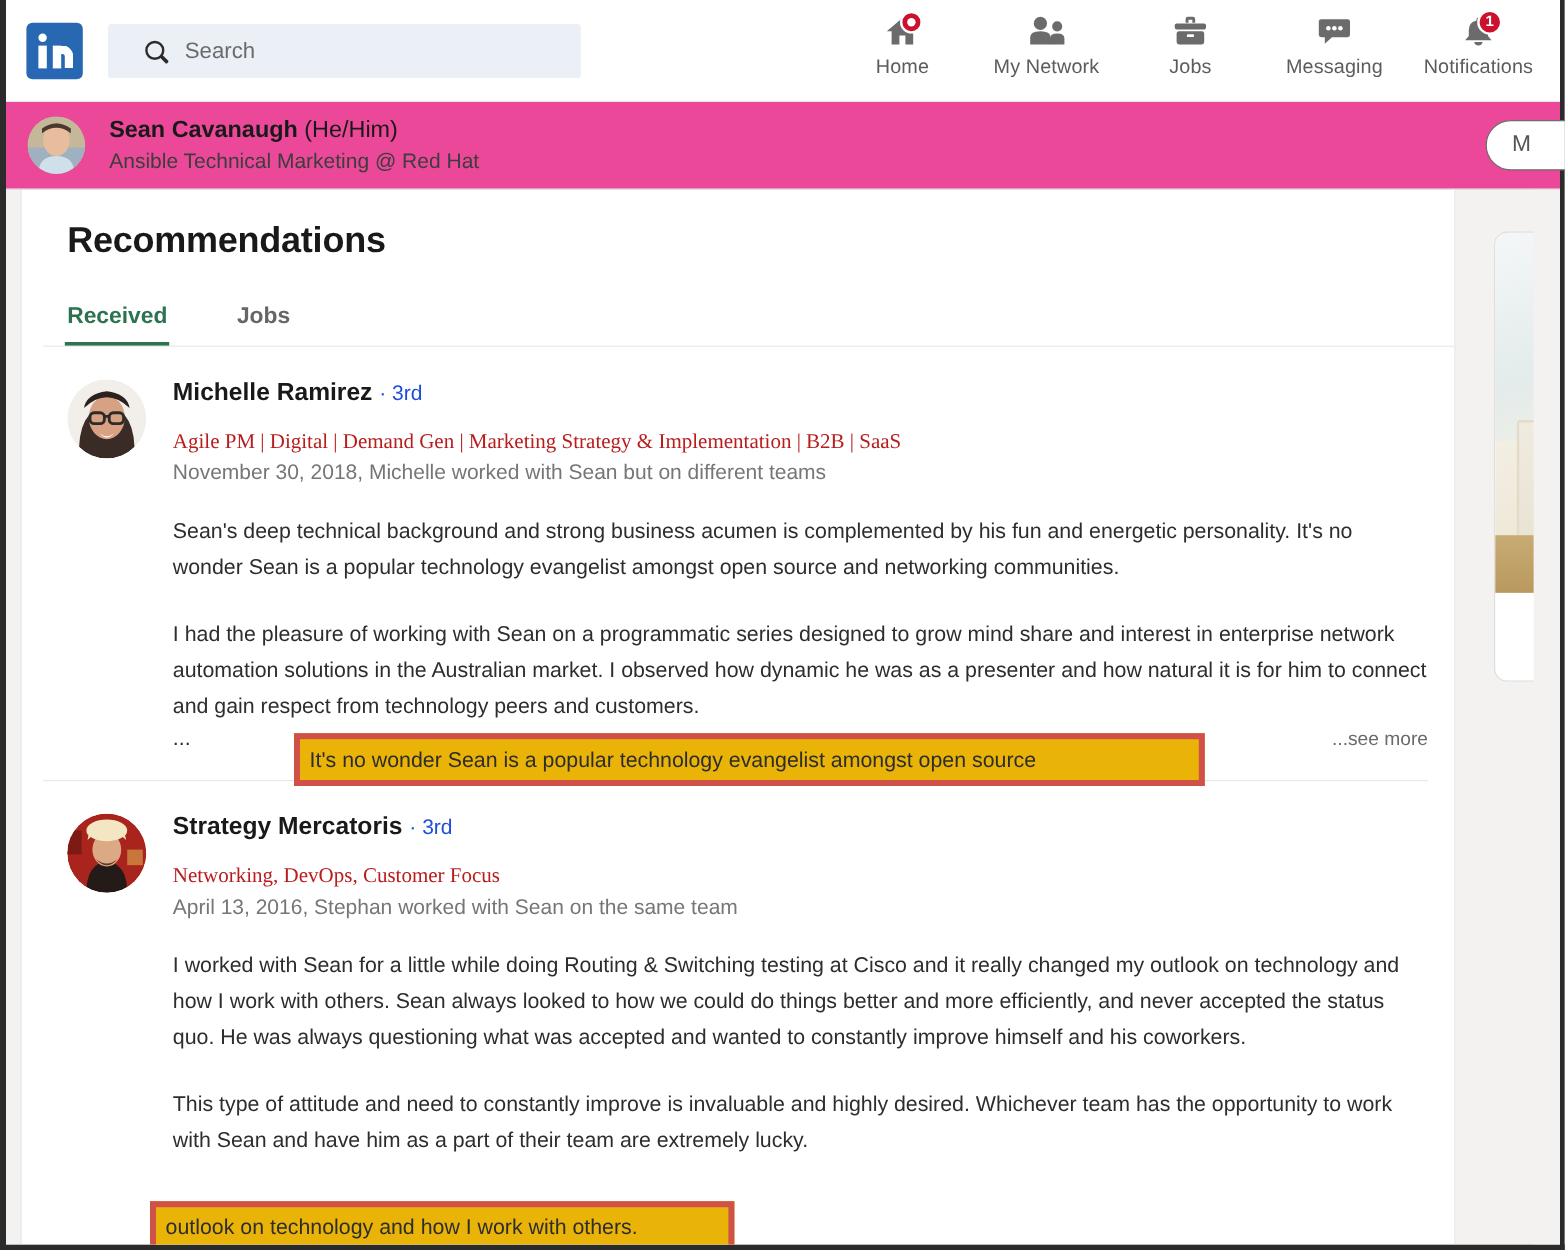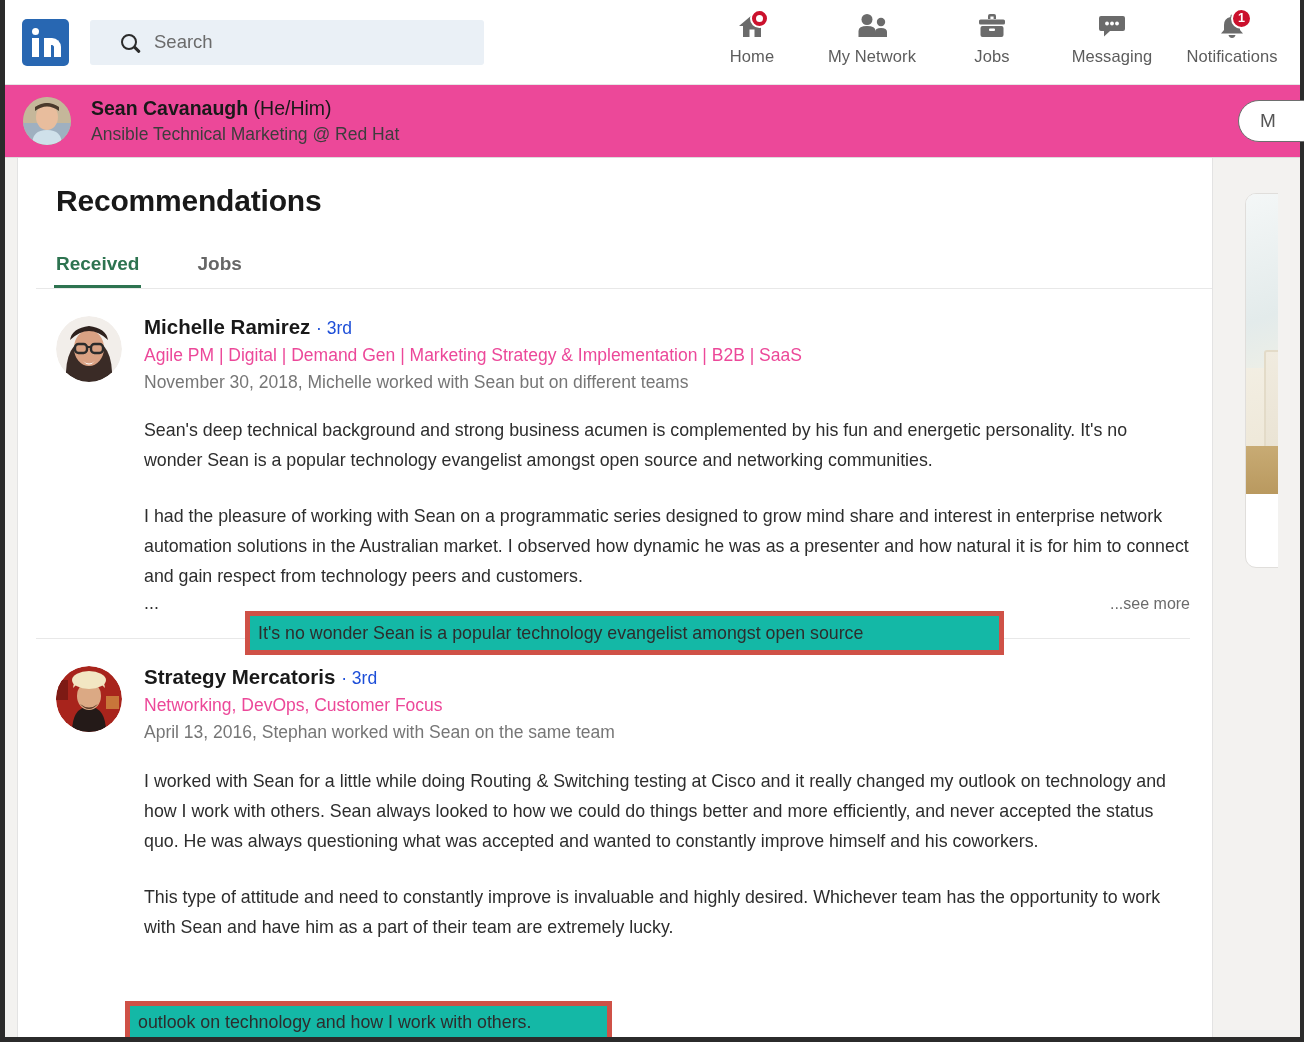--- a/index.html
+++ b/index.html
@@ -246,22 +246,22 @@
     margin-top: 2px;
   }
   .rec-main { margin-left: 22px; flex: 1 1 auto; min-width: 0; }
   .rec-name-line {
     font-size: 20.5px; color: #191919;
     line-height: 1.25;
   }
   .rec-name-line b { font-weight: bold; }
   .rec-degree { color: #1d4ed8; font-size: 17.5px; font-weight: normal; }
   .rec-headline {
-    font-size: 17.5px; color: #ec4899;
-    margin-top: 4px; line-height: 1.3;
+    font-size: 17.5px; color: #b91c1c;
+    margin-top: 16px; line-height: 1.3; font-family: Liberation Serif, serif;
   }
   .rec-meta {
     font-size: 17.5px; color: #767676;
     margin-top: 4px; line-height: 1.3;
   }
   .rec-body { margin-top: 22px; }
   .rec-para {
     font-size: 17.8px;
     color: #2d2d2d;
     line-height: 30px;
@@ -281,21 +281,21 @@
   }
   .rec-divider {
     height: 1px; background: #e8e8e8;
     margin: 24px 22px 0 18px;
   }
 
   
   .annot {
     position: absolute;
     border: 5px solid #cf5147;
-    background: #14b8a6;
+    background: #eab308;
     display: flex;
     align-items: center;
     overflow: hidden;
     z-index: 5;
   }
   .annot span {
     font-size: 17.8px;
     color: #2d2d2d;
     white-space: nowrap;
     padding-left: 8px;

